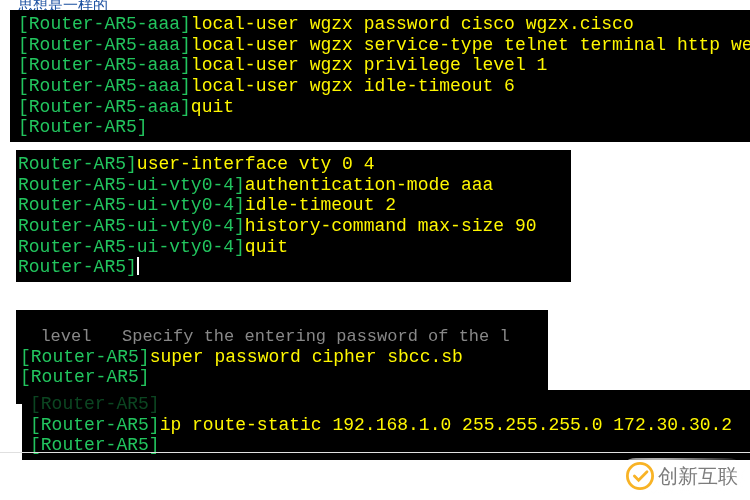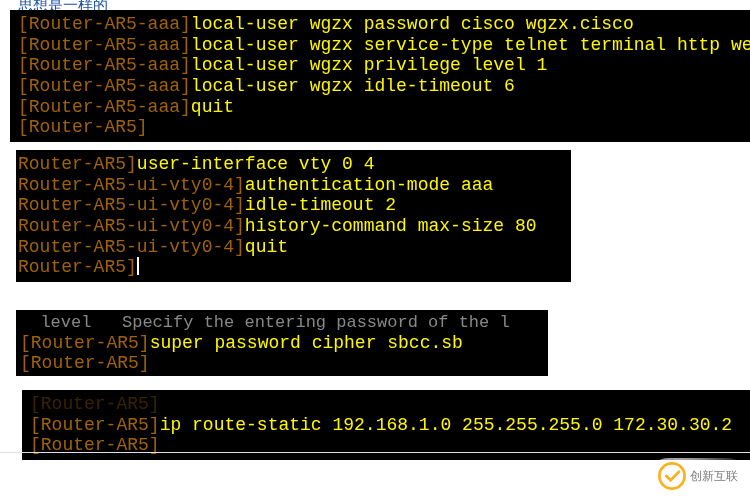--- a/index.html
+++ b/index.html
@@ -31,42 +31,42 @@
   }
   .term-1 {
     position: absolute;
     top: 10px;
     left: 10px;
     width: 740px;
     padding: 4px 8px;
     box-sizing: border-box;
     overflow: hidden;
   }
-  .cyan { color: #a16207; }
+  .cyan { color: #22c55e; }
   .term-2 {
     position: absolute;
     top: 150px;
     left: 16px;
     width: 555px;
     padding: 4px 2px 4px 2px;
     box-sizing: border-box;
   }
   .cursor2 {
     display:inline-block;
     width:2px;
     height:18px;
     background:#fff;
     vertical-align:-3px;
   }
   .term-3 {
     position: absolute;
     top: 310px;
     left: 16px;
     width: 532px;
-    padding: 2px 4px;
+    padding: 16px 4px;
     box-sizing: border-box;
   }
   .gray-head {
     color:#888;
     font-size:17px;
     line-height:1.0;
   }
   .term-4 {
     position: absolute;
     top: 390px;
@@ -82,21 +82,21 @@
     width:750px;
     border-top:1px solid #e0e0e0;
   }
   .watermark {
     position: absolute;
     bottom: 6px;
     right: 4px;
     display: flex;
     align-items: center;
     font-family: "Microsoft YaHei", sans-serif;
-    font-size: 12px;
+    font-size: 20px;
     color: #666;
     opacity: 0.85;
     background: radial-gradient(circle at 30% 50%, #fff, rgba(255,255,255,0));
     padding: 4px 8px;
     border-radius: 20px;
   }
   .wm-logo {
     width: 28px;
     height: 28px;
     margin-right: 4px;
@@ -110,21 +110,21 @@
 <div class="term term-1"><span class="cyan">[Router-AR5-aaa]</span><span>local-user wgzx password cisco wgzx.cisco</span>
 <span class="cyan">[Router-AR5-aaa]</span><span>local-user wgzx service-type telnet terminal http web</span>
 <span class="cyan">[Router-AR5-aaa]</span><span>local-user wgzx privilege level 1</span>
 <span class="cyan">[Router-AR5-aaa]</span><span>local-user wgzx idle-timeout 6</span>
 <span class="cyan">[Router-AR5-aaa]</span><span>quit</span>
 <span class="cyan">[Router-AR5]</span></div>
 
 <div class="term term-2"><span class="cyan">Router-AR5]</span><span>user-interface vty 0 4</span>
 <span class="cyan">Router-AR5-ui-vty0-4]</span><span>authentication-mode aaa</span>
 <span class="cyan">Router-AR5-ui-vty0-4]</span><span>idle-timeout 2</span>
-<span class="cyan">Router-AR5-ui-vty0-4]</span><span>history-command max-size 80</span>
+<span class="cyan">Router-AR5-ui-vty0-4]</span><span>history-command max-size 90</span>
 <span class="cyan">Router-AR5-ui-vty0-4]</span><span>quit</span>
 <span class="cyan">Router-AR5]</span><span class="cursor2"></span></div>
 
 <div class="term term-3"><span class="gray-head">  level   Specify the entering password of the l</span>
 <span class="cyan">[Router-AR5]</span><span>super password cipher sbcc.sb</span>
 <span class="cyan">[Router-AR5]</span></div>
 
 <div class="term term-4"><span class="cyan" style="opacity:.35">[Router-AR5]</span>
 <span class="cyan">[Router-AR5]</span><span>ip route-static 192.168.1.0 255.255.255.0 172.30.30.2</span>
 <span class="cyan">[Router-AR5]</span></div>

